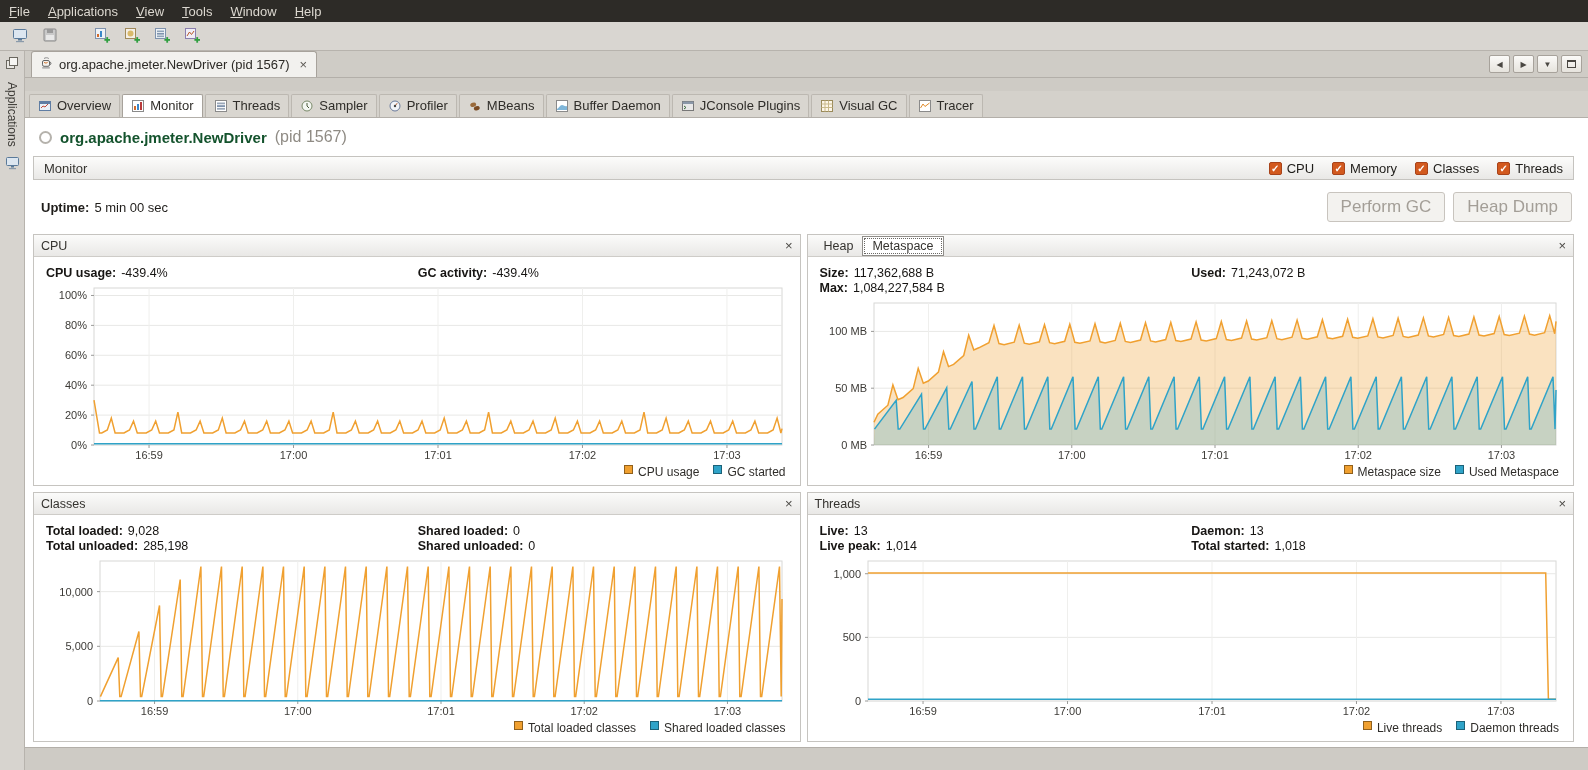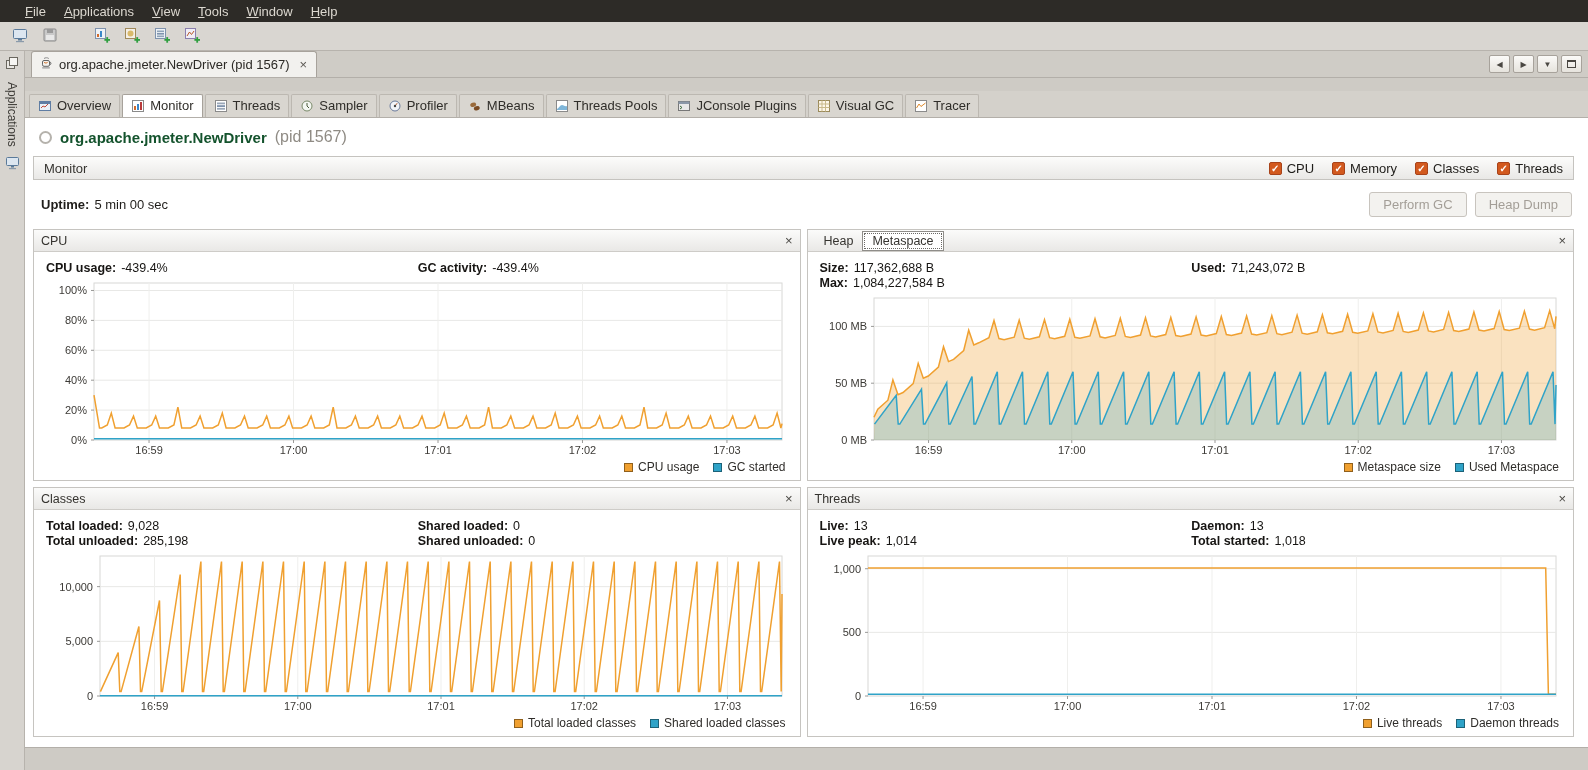--- a/index.html
+++ b/index.html
@@ -1,20 +1,20 @@
 <!DOCTYPE html>
 <html><head>
 <meta charset="utf-8">
 <style>
   *{margin:0;padding:0;box-sizing:border-box;}
   html,body{width:1588px;height:770px;}
   body{font-family:"Liberation Sans",sans-serif;font-size:13px;color:#1f1d1a;background:#cecbc5;overflow:hidden;}
 
   
-  .menubar{height:22px;background:#2d2b27;display:flex;align-items:stretch;color:#dcd8d0;padding-left:16px;}
+  .menubar{height:22px;background:#2d2b27;display:flex;align-items:stretch;color:#dcd8d0;padding-left:0;}
   .menu-item{padding:0 9px;display:flex;align-items:center;cursor:default;}
   .menu-item span{display:block;}
   .menu-item span::first-letter{text-decoration:underline;}
 
   
   .toolbar{height:29px;background:#d9d6d1;border-bottom:1px solid #b7b3ad;display:flex;align-items:center;padding:0 8px;gap:6px;}
   .tb-btn{width:24px;height:24px;display:flex;align-items:center;justify-content:center;border-radius:3px;}
   .tb-sep{width:16px;height:100%;}
 
   
@@ -47,38 +47,38 @@
   .section-bar{height:24px;background:linear-gradient(#fcfcfb,#e9e8e6);border:1px solid #c5c3bf;display:flex;align-items:center;justify-content:space-between;padding:0 10px;margin:0 2px;}
   .section-title{font-size:13px;color:#35332f;}
   .checks{display:flex;gap:18px;align-items:center;}
   .check{display:flex;gap:5px;align-items:center;font-size:13px;cursor:pointer;}
   .checkbox{width:13px;height:13px;background:#d2591e;border:1px solid #a8431a;border-radius:2px;color:#fff;font-size:10px;line-height:11px;text-align:center;font-weight:bold;}
 
   .uptime-row{display:flex;justify-content:space-between;align-items:center;padding:12px 4px 12px 10px;}
   .uptime{font-size:13px;}
   .uptime b{margin-right:5px;}
   .action-btns{display:flex;gap:8px;}
-  .btn{padding:4px 13px;border:1px solid #c8c4be;border-radius:3px;background:#f3f2ef;color:#a39e97;font-size:13px;}
+  .btn{padding:4px 13px;border:1px solid #c8c4be;border-radius:3px;background:#f3f2ef;color:#a39e97;font-size:17px;}
 
   
   .panel-grid{display:grid;grid-template-columns:1fr 1fr;grid-template-rows:252px 250px;gap:6px;margin:0 2px;}
   .panel{border:1px solid #c6c4c0;background:#fff;display:flex;flex-direction:column;min-width:0;}
   .panel-header{height:22px;background:linear-gradient(#fbfbfa,#e9e8e6);border-bottom:1px solid #ceccc8;display:flex;align-items:center;justify-content:space-between;padding:0 7px;font-size:12.5px;color:#35332f;flex:none;}
   .panel-close{color:#4c4a46;font-size:13px;cursor:pointer;line-height:10px;}
   .mem-tabs{display:flex;align-items:center;gap:0;height:100%;}
   .mem-tab{padding:2px 9px;font-size:12.5px;cursor:pointer;}
   .mem-tab.selected{background:#fff;border:1px solid #8f8d89;outline:1px dotted #6b6965;outline-offset:-3px;}
   .panel-body{padding:4px 10px 0 10px;flex:1;display:flex;flex-direction:column;min-height:0;}
   .stat-cols{display:grid;grid-template-columns:1fr 1fr;padding:4px 0 0 2px;flex:none;}
   .stat{font-size:12.5px;margin:1px 0;color:#171513;}
   .stat b{margin-right:5px;margin-top:28px;}
   .chart-host{flex:1;min-height:0;}
   .legend{display:flex;justify-content:flex-end;gap:14px;align-items:center;padding:1px 4px 5px 0;font-size:12px;color:#2f2d2a;height:22px;flex:none;}
   .legend-swatch{width:9px;height:9px;border:1px solid rgba(0,0,0,0.4);display:inline-block;margin-right:5px;}
-  .legend-item{display:flex;align-items:center;}
+  .legend-item{display:flex;}
   svg text{font-family:"Liberation Sans",sans-serif;}
 </style>
 </head>
 <body>
 
 <div class="menubar">
   <div class="menu-item">
       <span>File</span>
     </div>
   <div class="menu-item">
@@ -257,21 +257,21 @@
           </span>
         <span>MBeans</span>
       </div>
       <div class="subtab">
         <span class="sicon">
             <svg width="14" height="14">
               <rect x="1.5" y="1.5" width="11" height="11" fill="#fff" stroke="#8a8a8a"></rect>
               <path d="M2 10c2-1 3-4 5-4s3 2 5 1v4H2z" fill="#7fb6d9"></path>
             </svg>
           </span>
-        <span>Threads Pools</span>
+        <span>Buffer Daemon</span>
       </div>
       <div class="subtab">
         <span class="sicon">
             <svg width="14" height="14">
               <rect x="1.5" y="2.5" width="11" height="9" fill="#e8e8e8" stroke="#777"></rect>
               <rect x="1.5" y="2.5" width="11" height="2.5" fill="#8a97a8"></rect>
               <path d="M3 7l2 1.5L3 10" stroke="#3a6a3a" fill="none"></path>
             </svg>
           </span>
         <span>JConsole Plugins</span>

